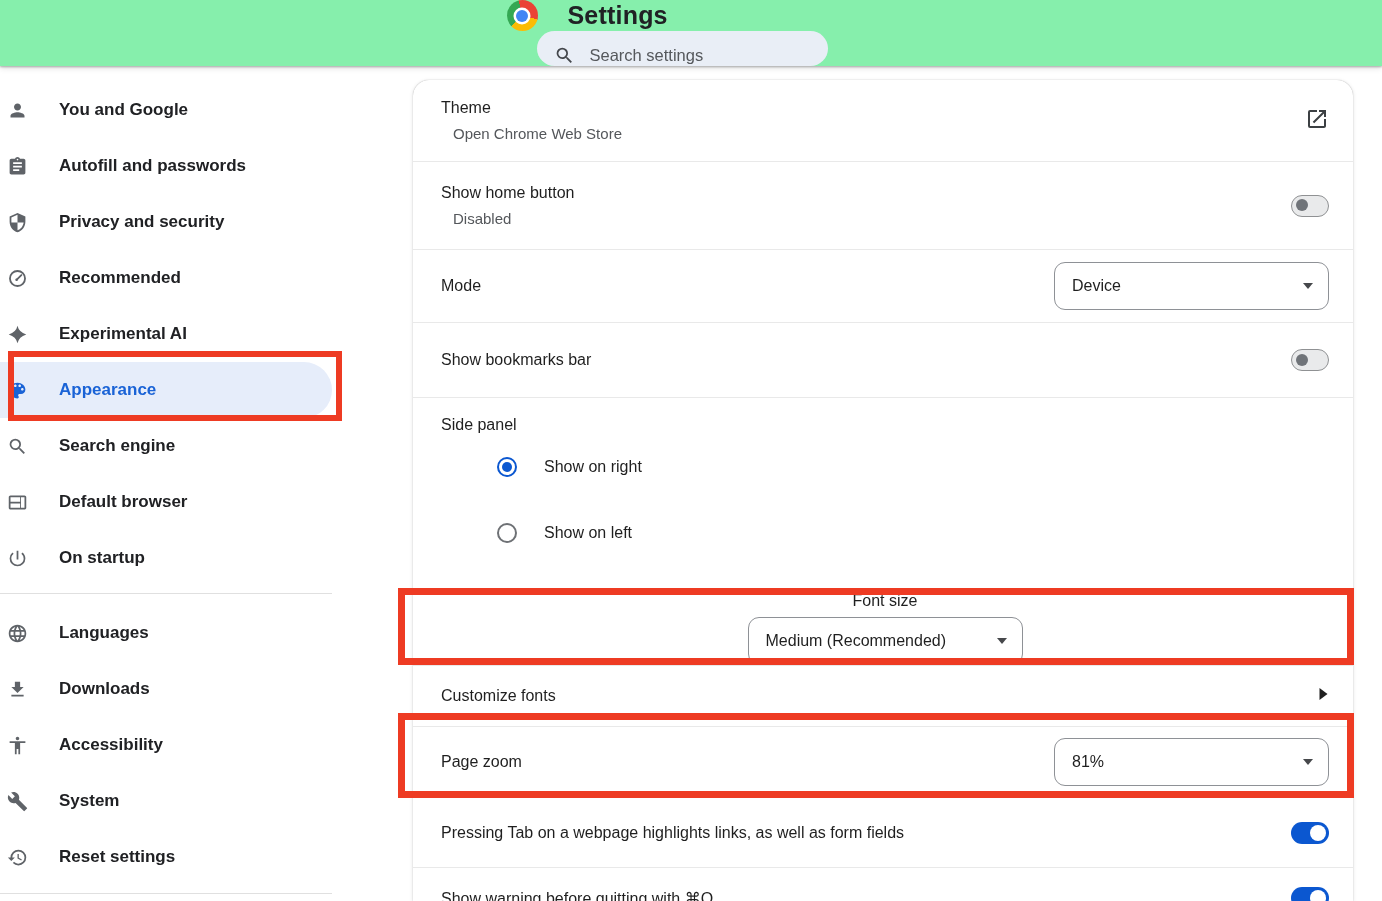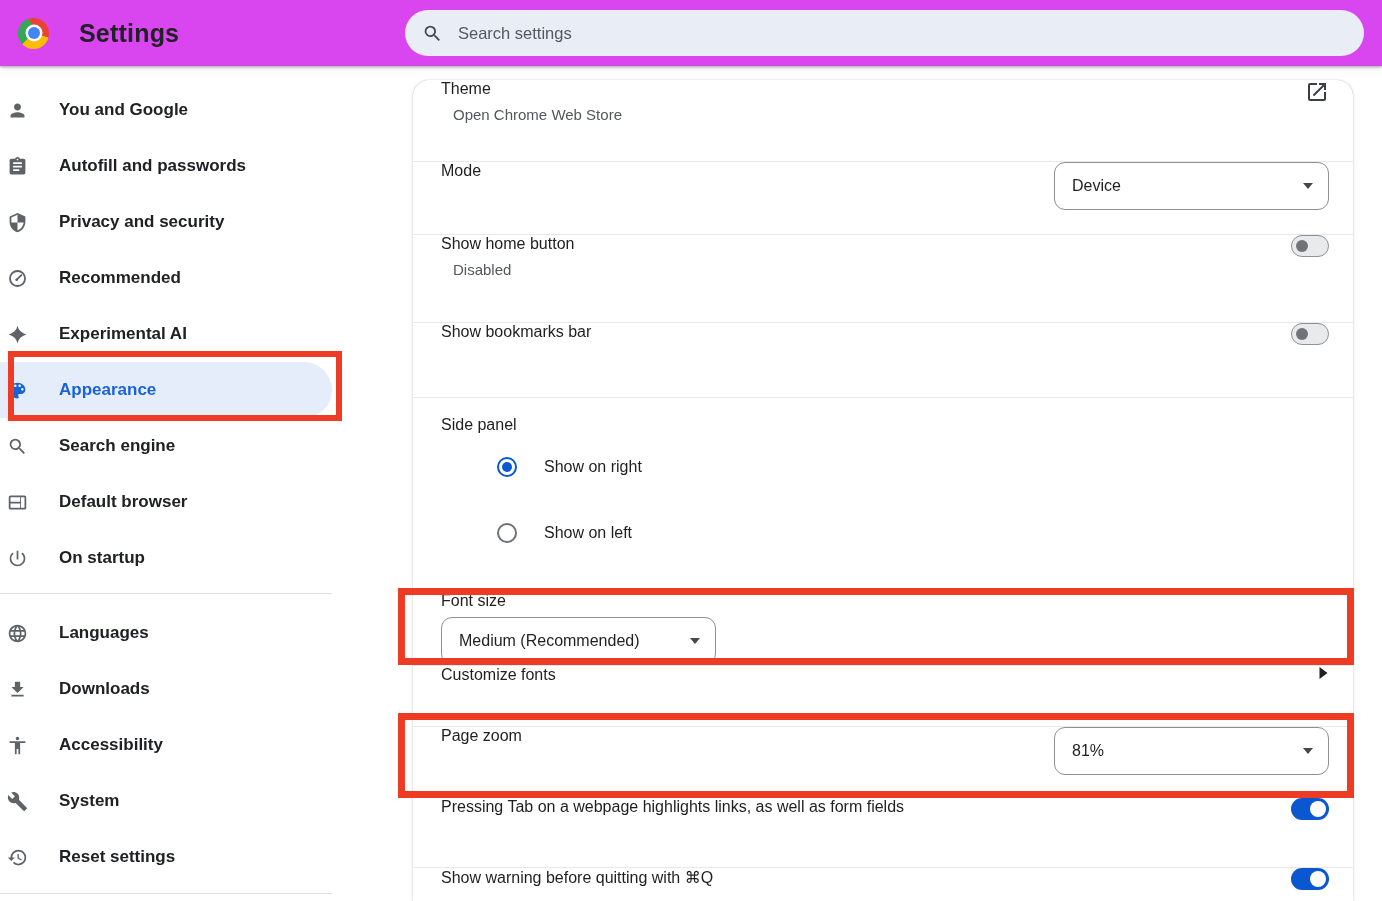--- a/index.html
+++ b/index.html
@@ -6,34 +6,35 @@
   html,body { margin:0; padding:0; }
   body {
     width:1382px; height:901px; overflow:hidden; position:relative;
     background:#ffffff; color:#202124;
     font-family:"Liberation Sans", sans-serif;
   }
 
   
   .header {
     position:absolute; top:0; left:0; right:0; height:66px;
-    background:#d946ef; display:flex; align-items:center; z-index:30;
+    background:#86efac; display:flex; align-items:center; z-index:30;
     box-shadow:0 1px 2px rgba(0,0,0,.28), 0 2px 6px rgba(0,0,0,.13);
+    flex-direction:column;
   }
   .brand { width:405px; flex-shrink:0; display:flex; align-items:center; padding-left:18px; gap:30px; }
   .chrome-logo { width:31px; height:31px; border-radius:50%; position:relative;
     background:conic-gradient(from 105deg, #fbbc04 0 120deg, #34a853 120deg 240deg, #ea4335 240deg 360deg); }
   .chrome-logo::before { content:""; position:absolute; left:50%; top:50%; width:17px; height:17px;
     transform:translate(-50%,-50%); background:#fff; border-radius:50%; }
   .chrome-logo::after { content:""; position:absolute; left:50%; top:50%; width:12px; height:12px;
     transform:translate(-50%,-50%); background:#4285f4; border-radius:50%; }
   .app-title { font-size:25px; font-weight:600; letter-spacing:.2px; color:#202124; }
   .searchbar {
     flex:1; height:46px; margin-right:18px; background:#e9eef6;
-    border-radius:23px; display:flex; align-items:center; padding:0 16px 0 17px; gap:13px;
+    border-radius:23px; display:flex; align-items:flex-end; padding:0 16px 0 17px; gap:13px;
   }
   .searchbar svg { width:21px; height:21px; fill:#44474c; flex-shrink:0; }
   .searchbar input {
     flex:1; border:none; outline:none; background:transparent;
     font-family:"Liberation Sans", sans-serif; font-size:16.5px; color:#202124;
   }
   .searchbar input::placeholder { color:#55585c; opacity:1; }
 
   
   .content { position:absolute; top:66px; left:0; right:0; bottom:0; display:flex; overflow:hidden; }
@@ -53,21 +54,21 @@
   .sd-1 { margin:7px 0 11px 0; }
   .sd-2 { margin-top:8px; }
 
   
   .card {
     margin-top:14px; width:940px; background:#fff;
     border-radius:16px 16px 0 0;
     box-shadow:0 0 1px rgba(0,0,0,.35), 0 1px 4px rgba(0,0,0,.12);
   }
   .row {
-    display:flex; align-items:flex-start;
+    display:flex; align-items:center;
     padding:0 24px 0 28px;
     border-bottom:1px solid #e9e9e9;
   }
   .row-text { flex:1; display:flex; flex-direction:column; gap:8px; }
   .row-label { font-size:16px; color:#1f1f1f; }
   .row-sub { font-size:15px; color:#54575b;margin-left:12px; }
   .r-theme { height:82px; }
   .r-mode { height:73px; }
   .r-home { height:88px; }
   .r-bookmarks { height:75px; }
@@ -236,36 +237,36 @@
         <span class="row-label">Theme</span>
         <span class="row-sub">Open Chrome Web Store</span>
       </div>
       <span class="link-icon">
         <svg viewBox="0 0 24 24">
             <path d="M19 19H5V5h7V3H5a2 2 0 0 0-2 2v14a2 2 0 0 0 2 2h14c1.1 0 2-.9 2-2v-7h-2v7zM14 3v2h3.59l-9.83 9.83 1.41 1.41L19 6.41V10h2V3h-7z"></path>
           </svg>
       </span>
     </div>
 
+    <div class="row r-home">
+      <div class="row-text">
+        <span class="row-label">Show home button</span>
+        <span class="row-sub">Disabled</span>
+      </div>
+      <div class="toggle off">
+          <div class="knob"></div>
+        </div>
+    </div>
+
     <div class="row r-mode">
       <span class="row-label" style="flex:1">Mode</span>
       <div class="dropdown">
         <span>Device</span>
         <span class="caret"></span>
       </div>
-    </div>
-
-    <div class="row r-home">
-      <div class="row-text">
-        <span class="row-label">Show home button</span>
-        <span class="row-sub">Disabled</span>
-      </div>
-      <div class="toggle off">
-          <div class="knob"></div>
-        </div>
     </div>
 
     <div class="row r-bookmarks">
       <span class="row-label" style="flex:1">Show bookmarks bar</span>
       <div class="toggle off">
           <div class="knob"></div>
         </div>
     </div>
 
     <div class="section">

